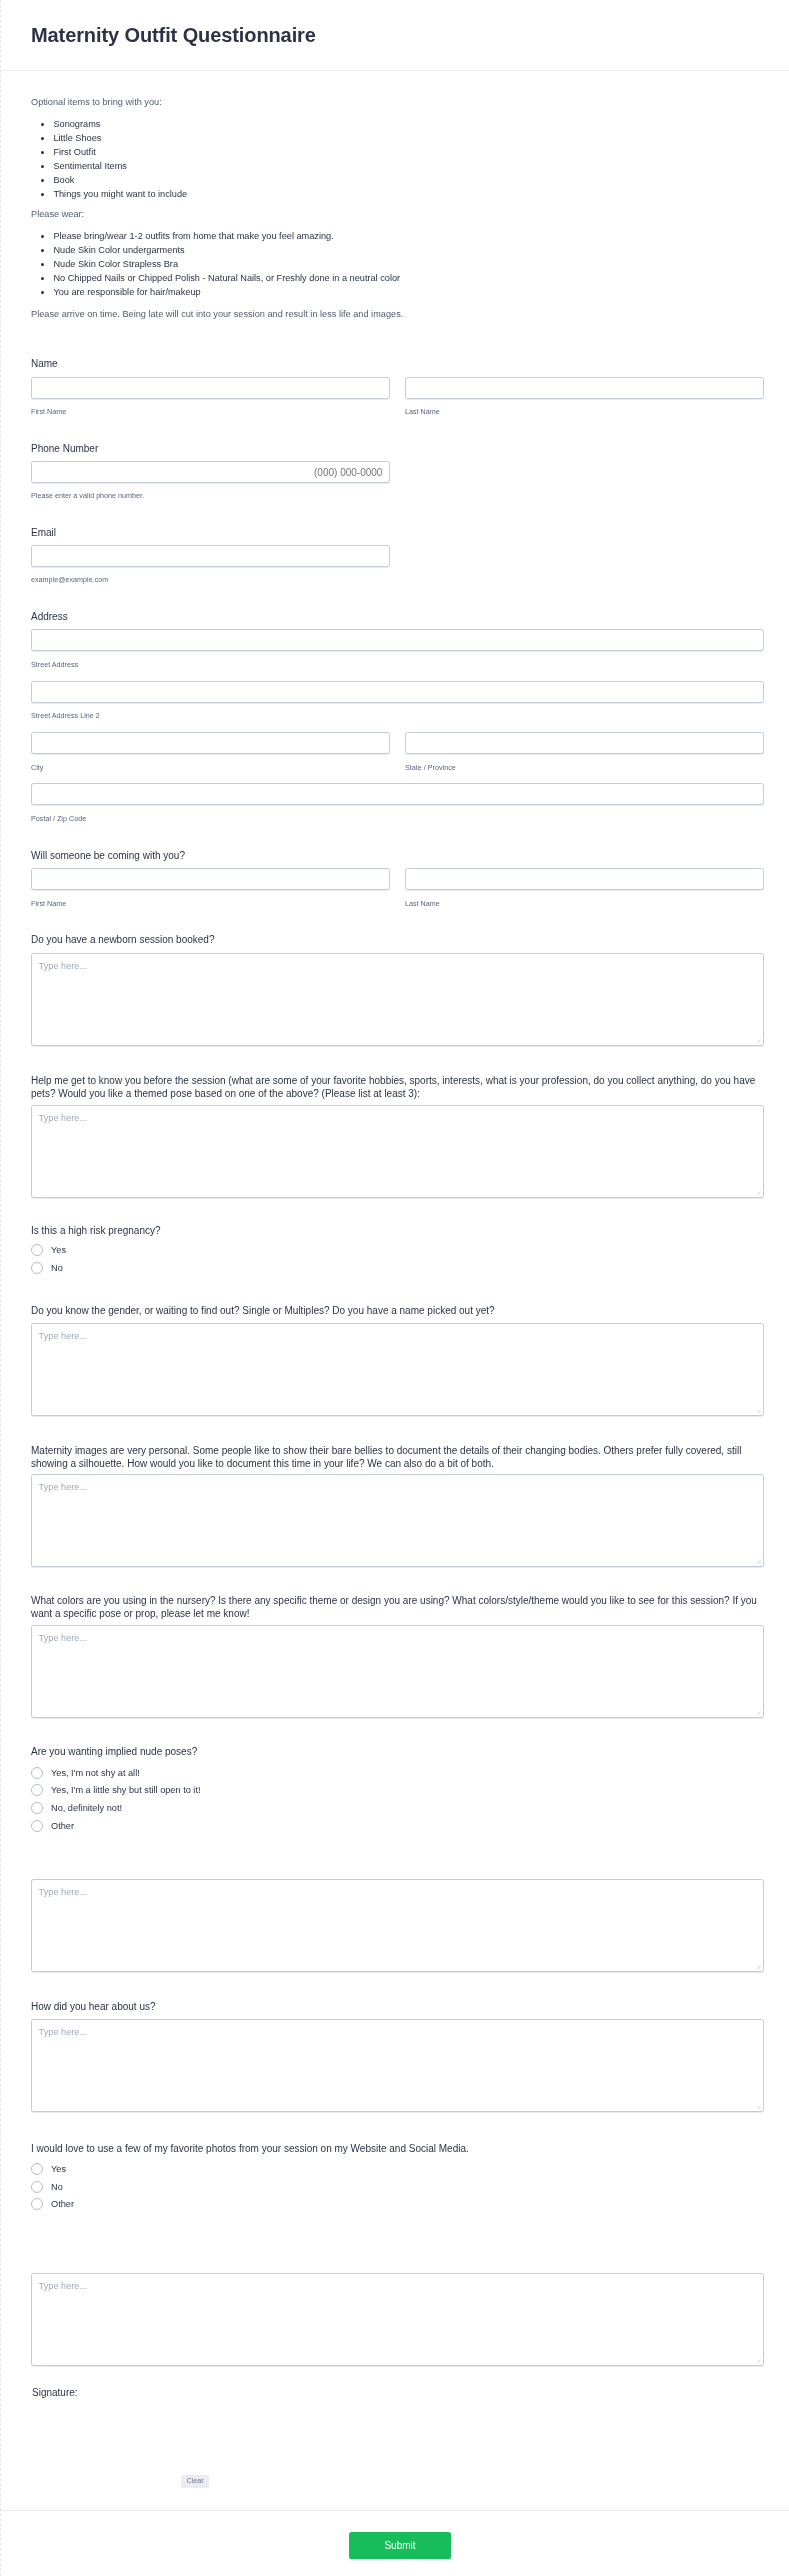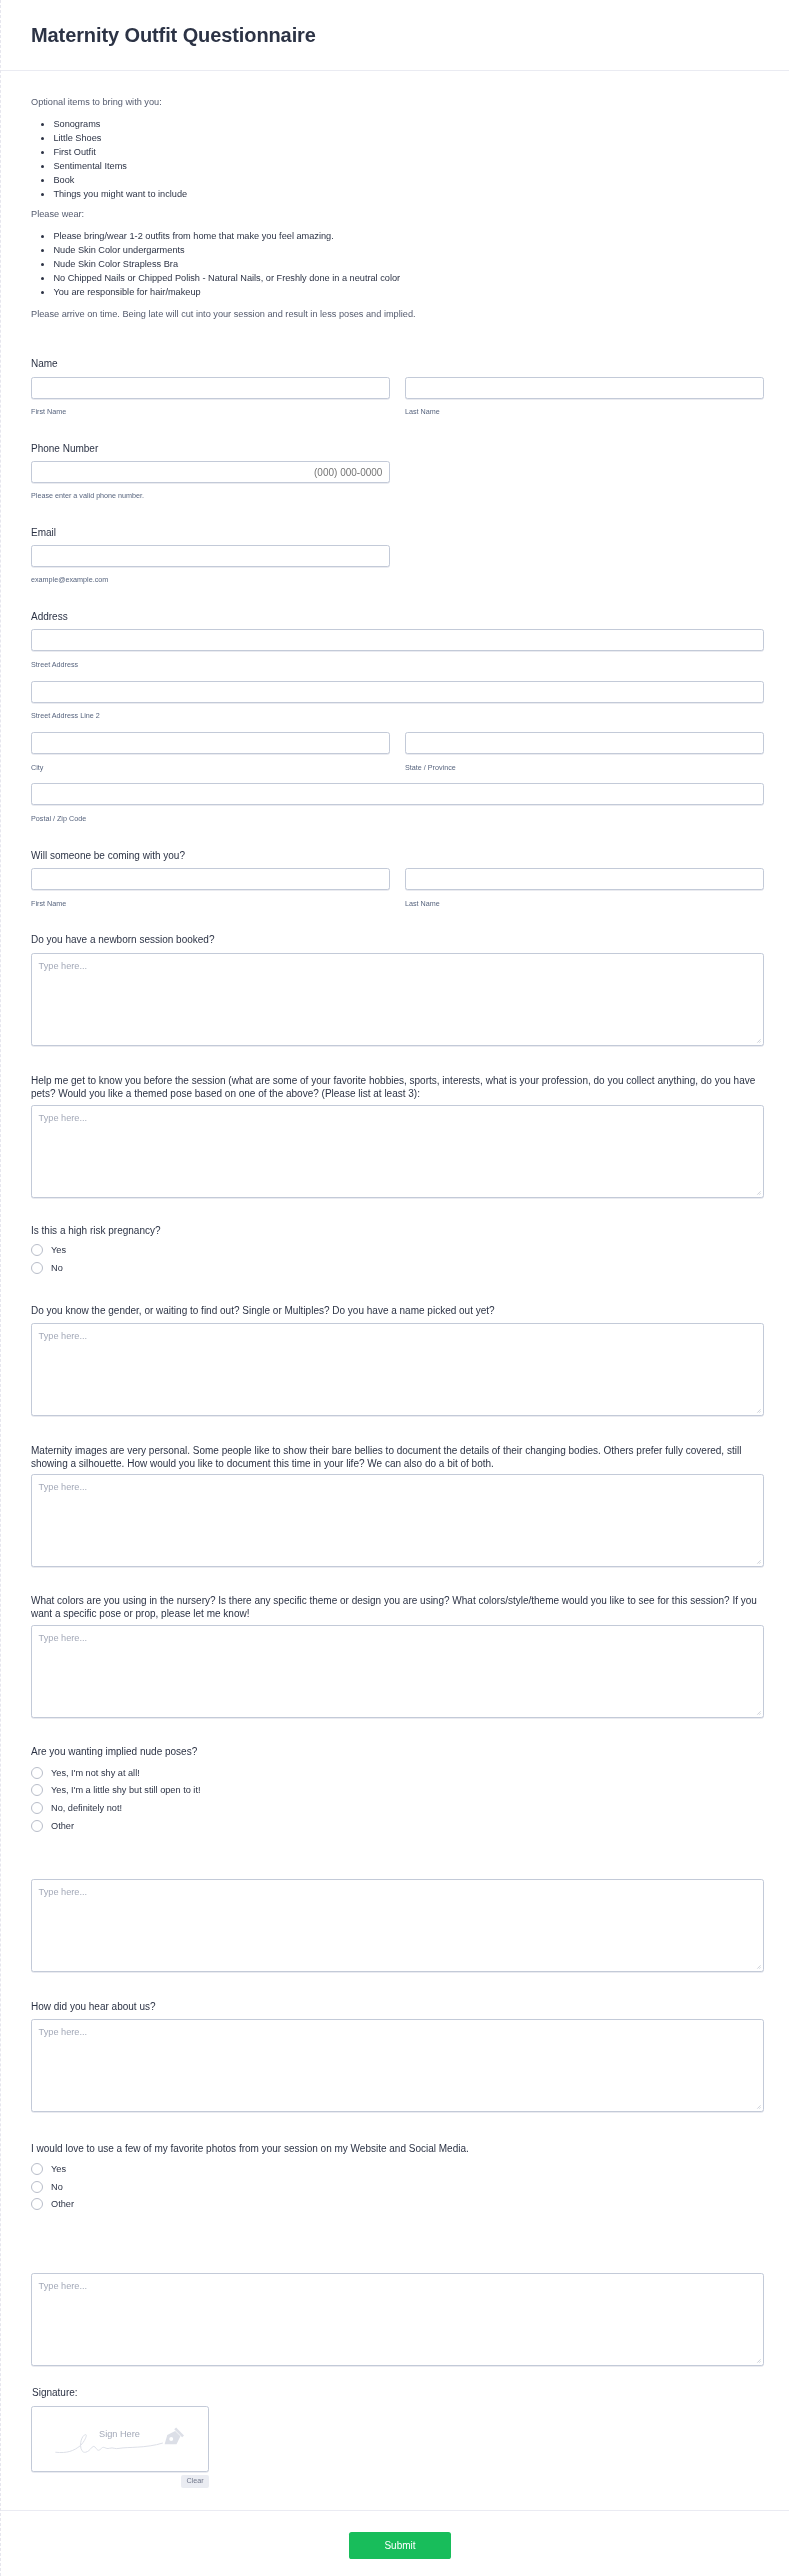--- a/index.html
+++ b/index.html
@@ -47,21 +47,21 @@
       <li>Things you might want to include</li>
     </ul>
     <p class="abs" style="left:30px;top:209px;">Please wear:</p>
     <ul class="abs" style="left:30px;top:229px;width:527px;">
       <li>Please bring/wear 1-2 outfits from home that make you feel amazing.</li>
       <li>Nude Skin Color undergarments</li>
       <li>Nude Skin Color Strapless Bra</li>
       <li>No Chipped Nails or Chipped Polish - Natural Nails, or Freshly done in a neutral color</li>
       <li>You are responsible for hair/makeup</li>
     </ul>
-    <p class="abs" style="left:30px;top:309px;">Please arrive on time. Being late will cut into your session and result in less poses and implied.</p>
+    <p class="abs" style="left:30px;top:309px;">Please arrive on time. Being late will cut into your session and result in less life and images.</p>
   </div>
 
   <div class="abs label" style="left:30px;top:357px;">Name</div>
   <input class="input" style="left: 30px; top: 377px; width: 359px;" value="">
   <input class="input" style="left: 404px; top: 377px; width: 359px;" value="">
   <div class="abs sub" style="left:30px;top:407px;">First Name</div>
   <div class="abs sub" style="left:404px;top:407px;">Last Name</div>
 
   <div class="abs label" style="left:30px;top:442px;">Phone Number</div>
   <input class="input" style="left: 30px; top: 461px; width: 359px; text-align: right;" placeholder="(000) 000-0000">
@@ -187,29 +187,18 @@
   </div>
 
   <div class="textarea" style="left:30px;top:2273px;width:733px;">
     <span>Type here...</span>
     <svg class="resize" viewBox="0 0 8 8">
         <path d="M7 2 L2 7 M7 5 L5 7" stroke="#b8bdc9" stroke-width="1"></path>
       </svg>
   </div>
 
   <div class="abs label" style="left:31px;top:2386px;">Signature:</div>
-  <div class="sig-box">
-    <span class="sig-text">Sign Here</span>
-    <svg style="position:absolute;left:22.4px;top:20px;" width="132" height="30" viewBox="0 0 200 45">
-      <path d="M2 38 C20 40 30 36 40 28 C48 20 52 8 46 12 C38 18 38 40 48 38 C56 36 58 26 62 30 C66 34 66 38 72 32 C76 28 78 34 84 32 C90 30 92 34 100 32 C110 30 140 32 165 24" fill="none" stroke="#dcdfe7" stroke-width="1.5"></path>
-    </svg>
-    <svg style="position:absolute;left:130px;top:20px;" width="22.4" height="20" viewBox="0 0 34 30">
-      <path d="M4 26 L8 12 L20 6 L28 14 L22 26 Z" fill="#dcdfe7"></path>
-      <circle cx="14" cy="18" r="3" fill="#fff"></circle>
-      <path d="M20 2 L32 14" stroke="#dcdfe7" stroke-width="4"></path>
-    </svg>
-  </div>
   <div class="clear-btn">Clear</div>
 
   <div class="footer-line"></div>
   <div class="submit">Submit</div>
 </div>
 
 
 </body></html>

